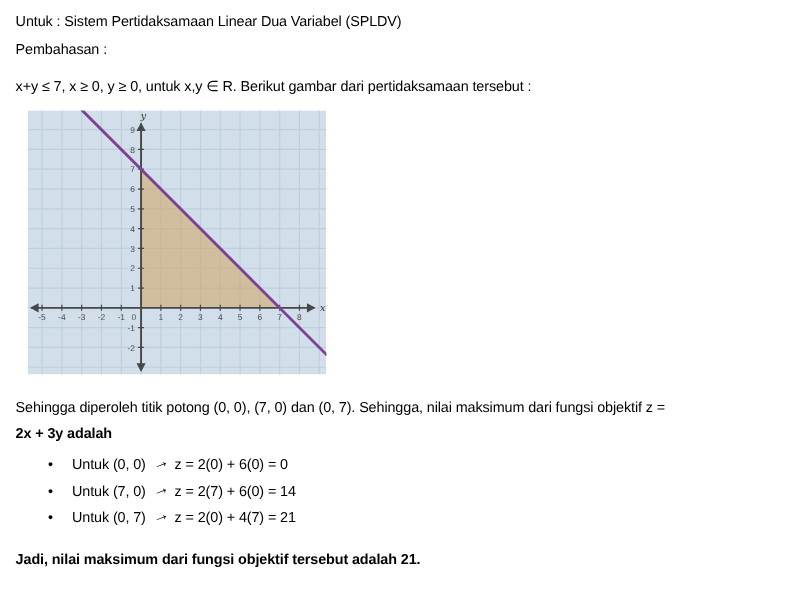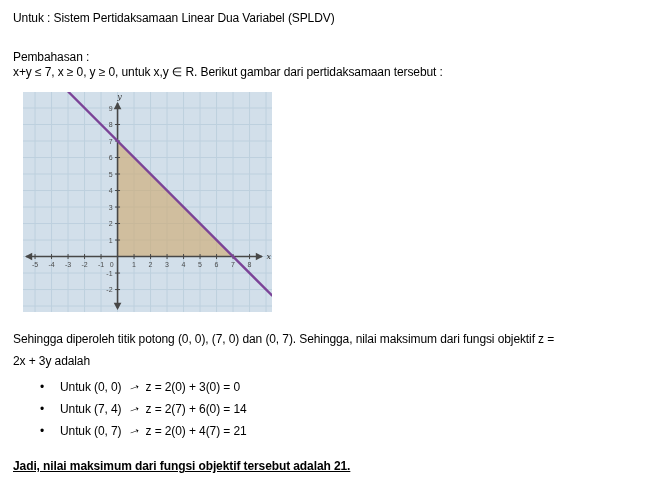--- a/index.html
+++ b/index.html
@@ -3,35 +3,35 @@
 <meta charset="utf-8">
 <style>
   html,body{margin:0;padding:0;}
   body{
     width:665px;height:493px;position:relative;background:#ffffff;overflow:hidden;
     font-family:"Liberation Sans",sans-serif;font-size:12px;color:#000;
     letter-spacing:-0.1px;
   }
   .tline{position:absolute;left:13px;margin:0;line-height:15px;white-space:nowrap;}
   #title{top:11px;}
-  #section-heading{top:50px;}
+  #section-heading{top:34px;}
   #constraints{top:65px;}
   #result-1{top:332px;}
-  #result-2{top:354px;}
+  #result-2{top:354px;font-weight:bold;}
   #graph-wrap{position:absolute;left:23px;top:92px;width:249px;height:220px;}
   #graph-svg{display:block;width:249px;height:220px;}
   .tick{font:7px "Liberation Sans",sans-serif;fill:#4a4a4a;letter-spacing:0;}
   .axlbl{font:italic 8px "DejaVu Serif",serif;fill:#333;}
   #bullets{position:absolute;left:13px;top:375px;margin:0;}
   .bullet-row{height:22px;line-height:22px;padding-left:27px;white-space:nowrap;}
   .dot{display:inline-block;width:20px;font-size:12px;}
   .arrow{display:inline-block;transform:rotate(-20deg) translateY(-1px);
          font-weight:700;font-size:14px;margin:0 5px 0 5px;letter-spacing:0;}
   #conclusion{top:459px;}
-  #conclusion span{font-weight:bold;text-decoration:underline;}
+  #conclusion span{font-weight:bold;}
 </style>
 </head>
 <body>
 
 <p class="tline" id="title">Untuk : Sistem Pertidaksamaan Linear Dua Variabel (SPLDV)</p>
 <p class="tline" id="section-heading">Pembahasan :</p>
 <p class="tline" id="constraints">x+y ≤ 7, x ≥ 0, y ≥ 0, untuk x,y ∈ R. Berikut gambar dari pertidaksamaan tersebut :</p>
 
 <div id="graph-wrap">
   <svg id="graph-svg" xmlns="http://www.w3.org/2000/svg" viewBox="0 0 249 220">
@@ -124,23 +124,23 @@
       <text x="96.55069582504971" y="7" text-anchor="middle" class="axlbl">y</text>
       <line x1="45.5427435387674" y1="0" x2="249.00000000000003" y2="203.4958739684921" stroke="#7b4397" stroke-width="2.4" stroke-linecap="round"></line>
     </svg>
 </div>
 
 <p class="tline" id="result-1">Sehingga diperoleh titik potong (0, 0), (7, 0) dan (0, 7). Sehingga, nilai maksimum dari fungsi objektif z =</p>
 <p class="tline" id="result-2">2x + 3y adalah</p>
 
 <div id="bullets">
   <div class="bullet-row">
-    <span class="dot">•</span><span>Untuk (0, 0)</span><span class="arrow">→</span><span>z = 2(0) + 3(0) = 0</span>
+    <span class="dot">•</span><span>Untuk (0, 0)</span><span class="arrow">→</span><span>z = 2(0) + 6(0) = 0</span>
   </div>
   <div class="bullet-row">
-    <span class="dot">•</span><span>Untuk (7, 4)</span><span class="arrow">→</span><span>z = 2(7) + 6(0) = 14</span>
+    <span class="dot">•</span><span>Untuk (7, 0)</span><span class="arrow">→</span><span>z = 2(7) + 6(0) = 14</span>
   </div>
   <div class="bullet-row">
     <span class="dot">•</span><span>Untuk (0, 7)</span><span class="arrow">→</span><span>z = 2(0) + 4(7) = 21</span>
   </div>
 </div>
 
 <p class="tline" id="conclusion"><span>Jadi, nilai maksimum dari fungsi objektif tersebut adalah 21.</span></p>
 
 </body></html>

